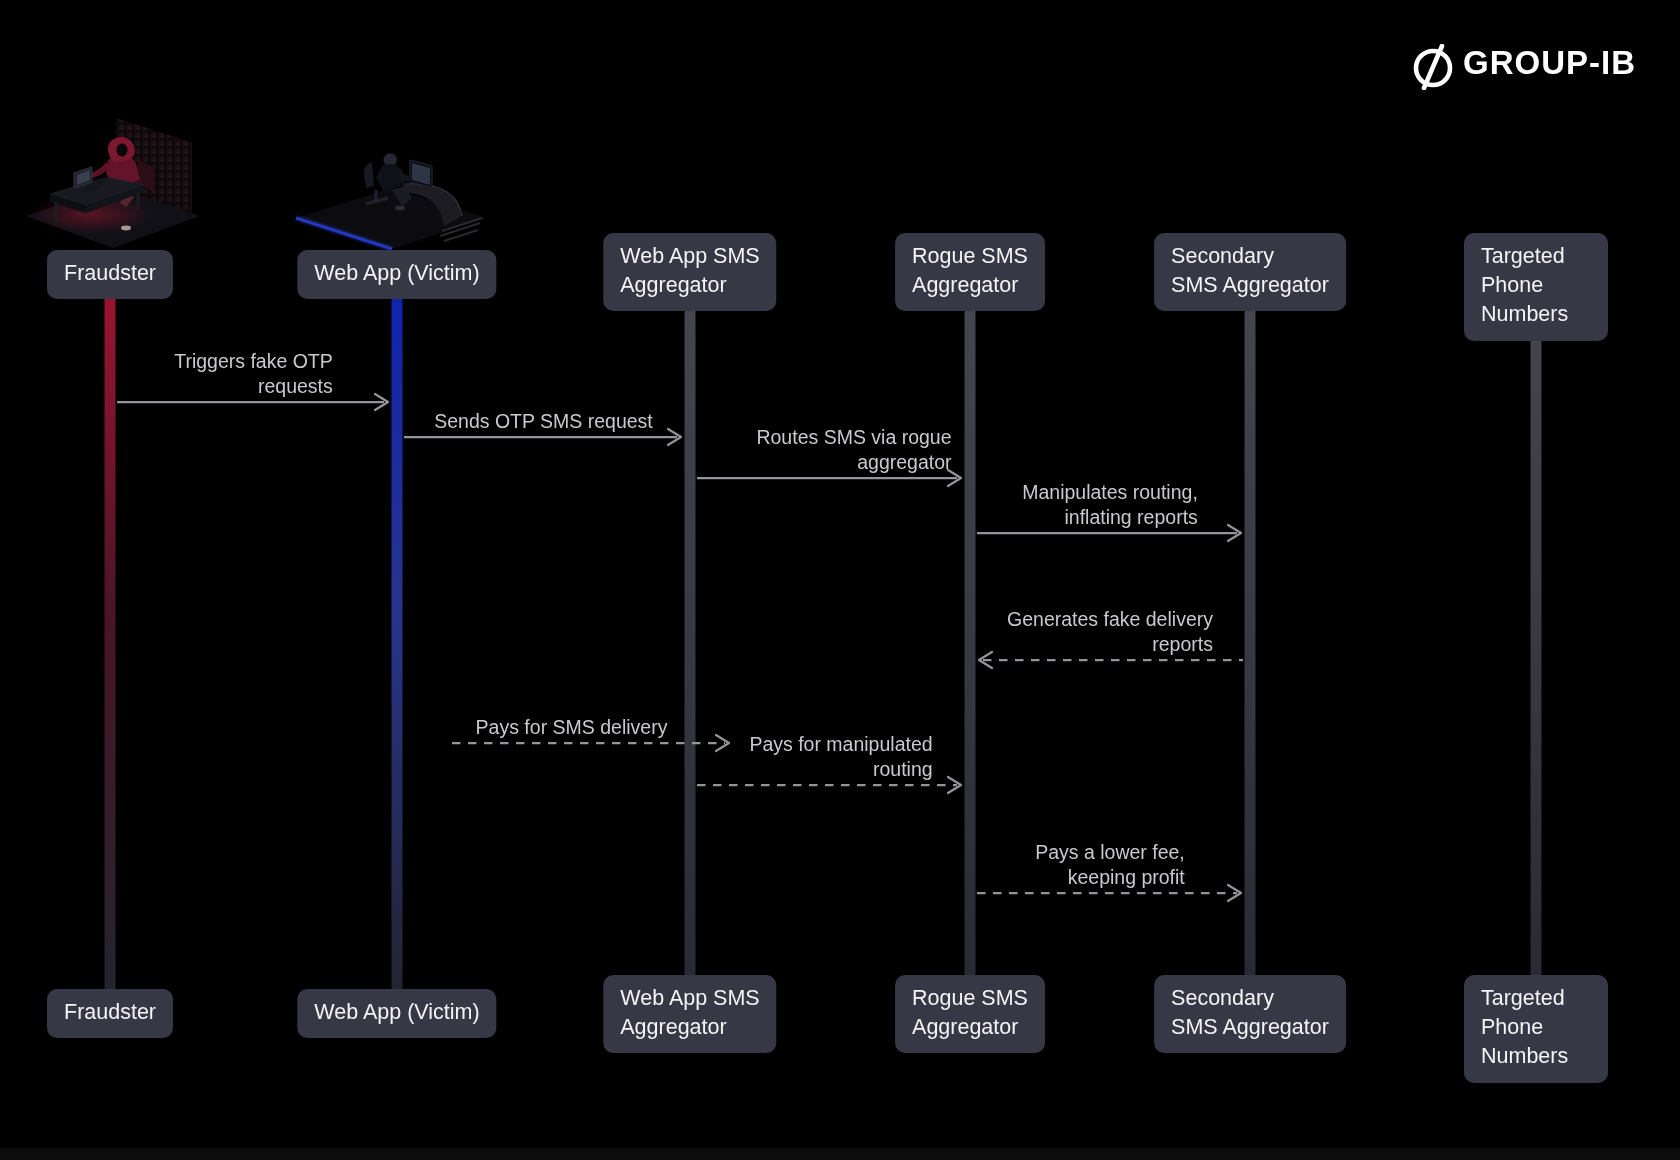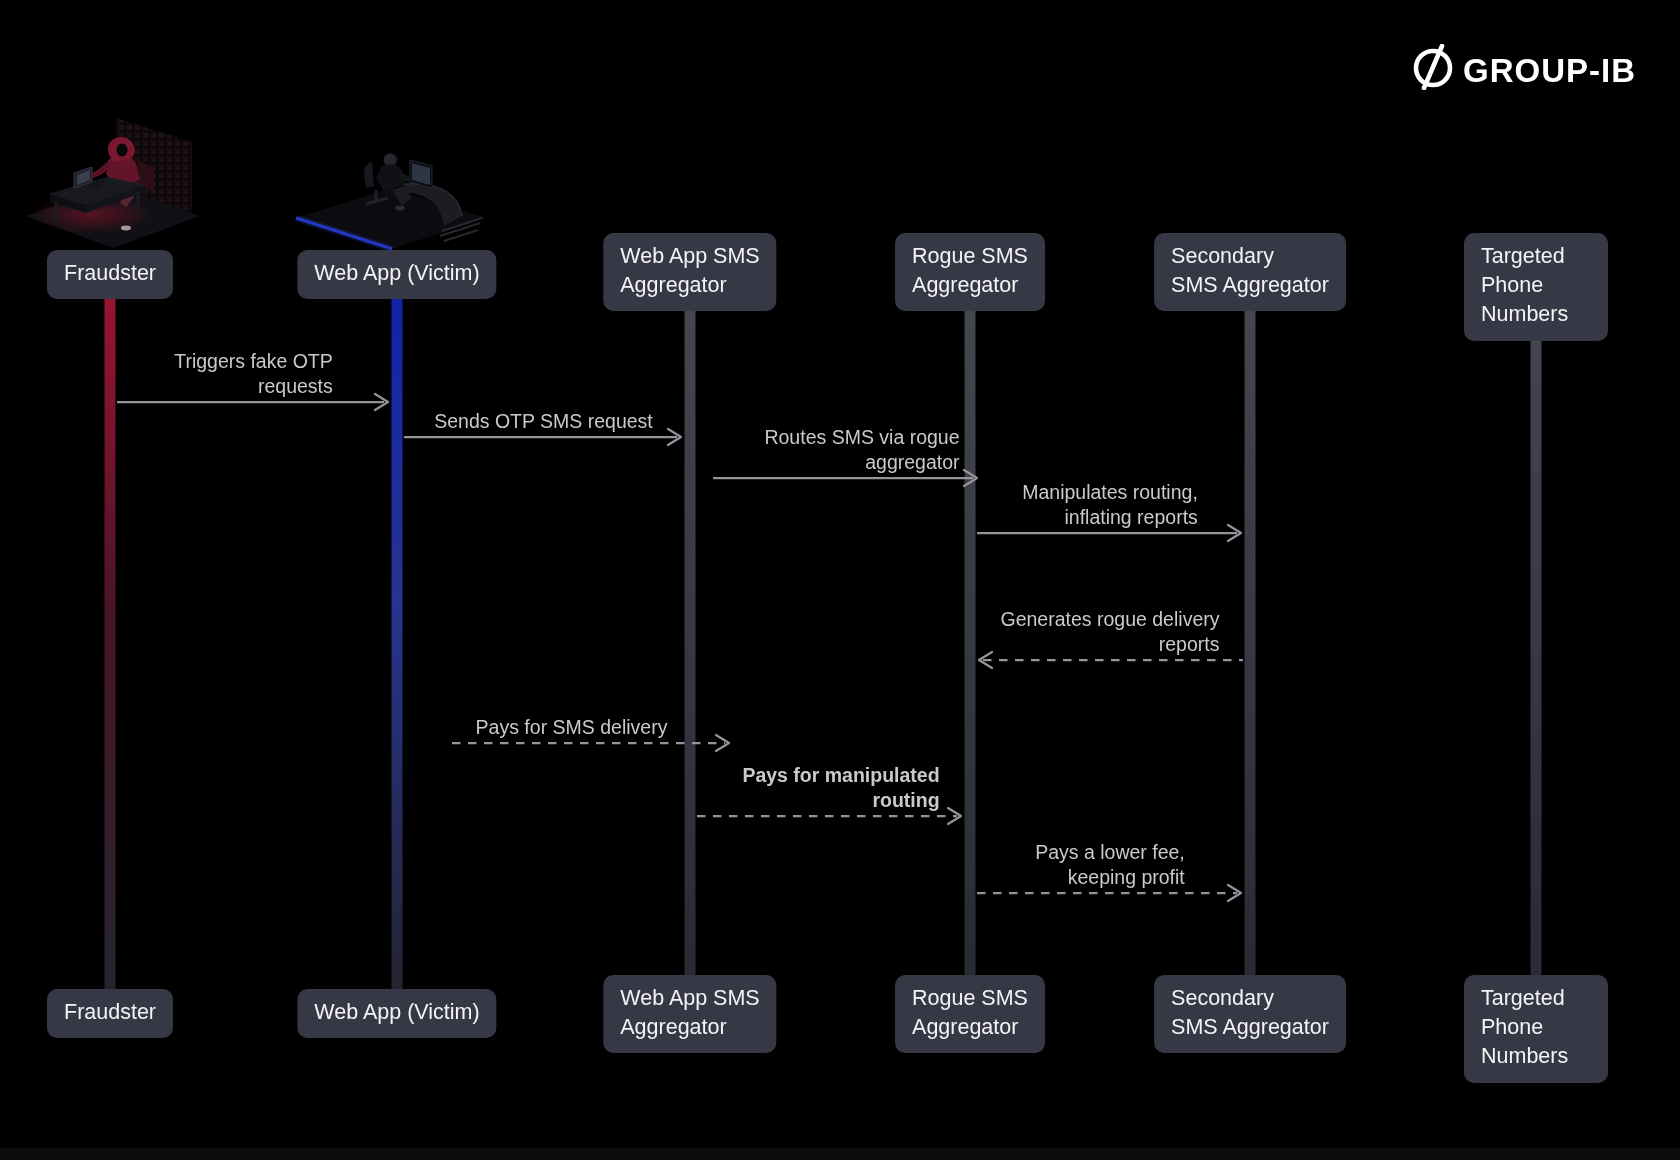--- a/index.html
+++ b/index.html
@@ -1,20 +1,20 @@
 <!DOCTYPE html>
 <html><head>
 <meta charset="utf-8">
 <style>
   html,body{margin:0;padding:0;background:#000;}
   .stage{position:relative;width:1680px;height:1160px;background:#000;overflow:hidden;
          font-family:"Liberation Sans",sans-serif;}
   .title{position:absolute;left:42px;top:36px;margin:0;font-size:42px;font-weight:500;
          color:#ffffff;letter-spacing:.2px;}
-  .brand{position:absolute;right:44px;top:44px;display:flex;align-items:flex-end;gap:7px;}
+  .brand{position:absolute;right:44px;top:44px;display:flex;align-items:flex-start;gap:7px;}
   .brand-name{color:#ffffff;font-size:33px;font-weight:700;letter-spacing:1px;}
   .actor-box{position:absolute;transform:translateX(-50%);background:#363945;color:#f4f4f6;
          font-size:21.5px;line-height:1.36;padding:9px 17px 11px;border-radius:10px;
          white-space:pre-line;z-index:3;}
   .lifeline{position:absolute;width:11px;transform:translateX(-50%);z-index:1;}
   .illu{position:absolute;z-index:2;}
   .msg{position:absolute;z-index:4;}
   .msg svg{display:block;overflow:visible;}
   .msg-label{position:absolute;bottom:13px;left:50%;transform:translateX(-50%);
          width:max-content;text-align:right;color:#c9c9ce;font-size:19.5px;
@@ -127,52 +127,52 @@
         <div class="msg-label">Triggers fake OTP
 requests</div>
       </div>
       <div class="msg" style="left: 404px; top: 426px; width: 279px; height: 22px;">
         <svg width="279" height="22">
           <line y1="11" y2="11" x1="0" x2="273" stroke="#94949a" stroke-width="2.25"></line>
           <polyline points="264,3 277,11 264,19" fill="none" stroke="#94949a" stroke-width="2.25" stroke-linecap="round" stroke-linejoin="round"></polyline>
         </svg>
         <div class="msg-label">Sends OTP SMS request</div>
       </div>
-      <div class="msg" style="left: 697px; top: 467px; width: 314px; height: 22px; padding-left: 16px;">
+      <div class="msg" style="left: 697px; top: 467px; width: 314px; height: 22px;">
         <svg width="266" height="22">
           <line y1="11" y2="11" x1="0" x2="260" stroke="#94949a" stroke-width="2.25"></line>
           <polyline points="251,3 264,11 251,19" fill="none" stroke="#94949a" stroke-width="2.25" stroke-linecap="round" stroke-linejoin="round"></polyline>
         </svg>
         <div class="msg-label">Routes SMS via rogue
 aggregator</div>
       </div>
       <div class="msg" style="left: 977px; top: 522px; width: 266px; height: 22px;">
         <svg width="266" height="22">
           <line y1="11" y2="11" x1="0" x2="260" stroke="#94949a" stroke-width="2.25"></line>
           <polyline points="251,3 264,11 251,19" fill="none" stroke="#94949a" stroke-width="2.25" stroke-linecap="round" stroke-linejoin="round"></polyline>
         </svg>
         <div class="msg-label">Manipulates routing,
 inflating reports</div>
       </div>
       <div class="msg" style="left: 977px; top: 649px; width: 266px; height: 22px;">
         <svg width="266" height="22">
           <line y1="11" y2="11" x1="6" x2="266" stroke="#94949a" stroke-width="2.25" stroke-dasharray="8.5 7.5"></line>
           <polyline points="15,3 2,11 15,19" fill="none" stroke="#94949a" stroke-width="2.25" stroke-linecap="round" stroke-linejoin="round"></polyline>
         </svg>
-        <div class="msg-label">Generates rogue delivery
+        <div class="msg-label">Generates fake delivery
 reports</div>
       </div>
       <div class="msg" style="left: 404px; top: 732px; width: 287px; height: 22px; padding-left: 48px;">
         <svg width="279" height="22">
           <line y1="11" y2="11" x1="0" x2="273" stroke="#94949a" stroke-width="2.25" stroke-dasharray="8.5 7.5"></line>
           <polyline points="264,3 277,11 264,19" fill="none" stroke="#94949a" stroke-width="2.25" stroke-linecap="round" stroke-linejoin="round"></polyline>
         </svg>
         <div class="msg-label">Pays for SMS delivery</div>
       </div>
-      <div class="msg" style="left: 697px; top: 805px; width: 288px; height: 22px; font-weight: bold;">
+      <div class="msg" style="left: 697px; top: 774px; width: 288px; height: 22px;">
         <svg width="266" height="22">
           <line y1="11" y2="11" x1="0" x2="260" stroke="#94949a" stroke-width="2.25" stroke-dasharray="8.5 7.5"></line>
           <polyline points="251,3 264,11 251,19" fill="none" stroke="#94949a" stroke-width="2.25" stroke-linecap="round" stroke-linejoin="round"></polyline>
         </svg>
         <div class="msg-label">Pays for manipulated
 routing</div>
       </div>
       <div class="msg" style="left: 977px; top: 882px; width: 266px; height: 22px;">
         <svg width="266" height="22">
           <line y1="11" y2="11" x1="0" x2="260" stroke="#94949a" stroke-width="2.25" stroke-dasharray="8.5 7.5"></line>

